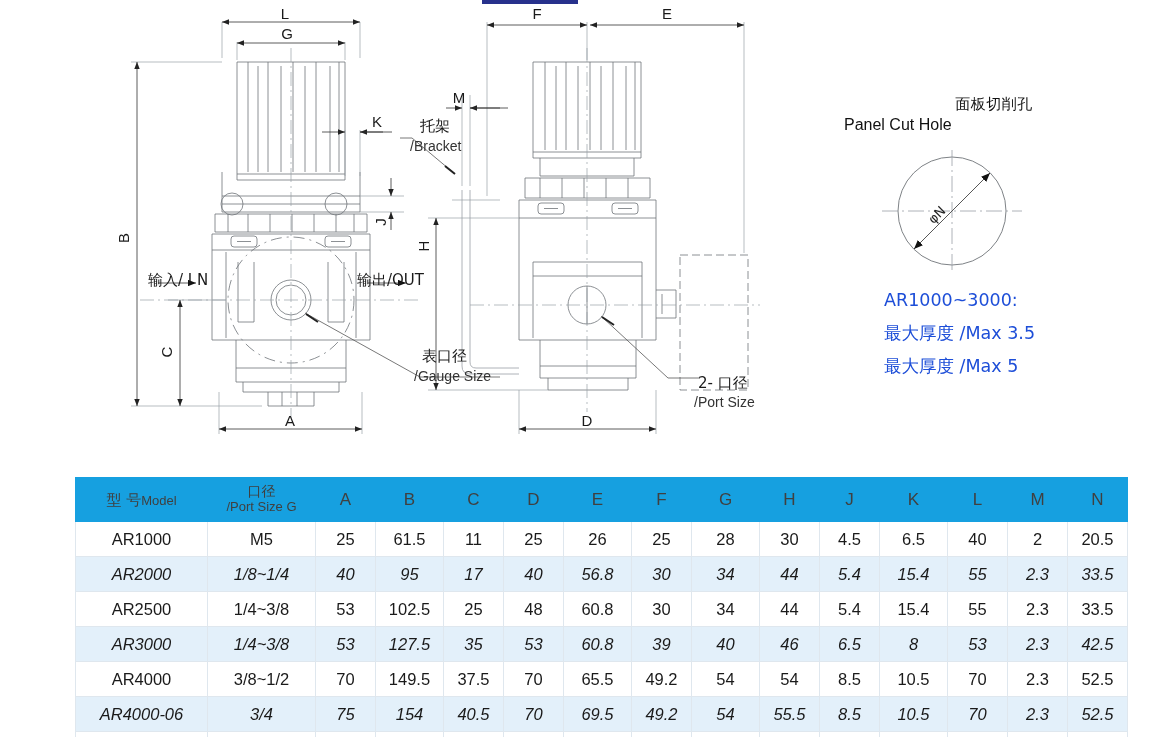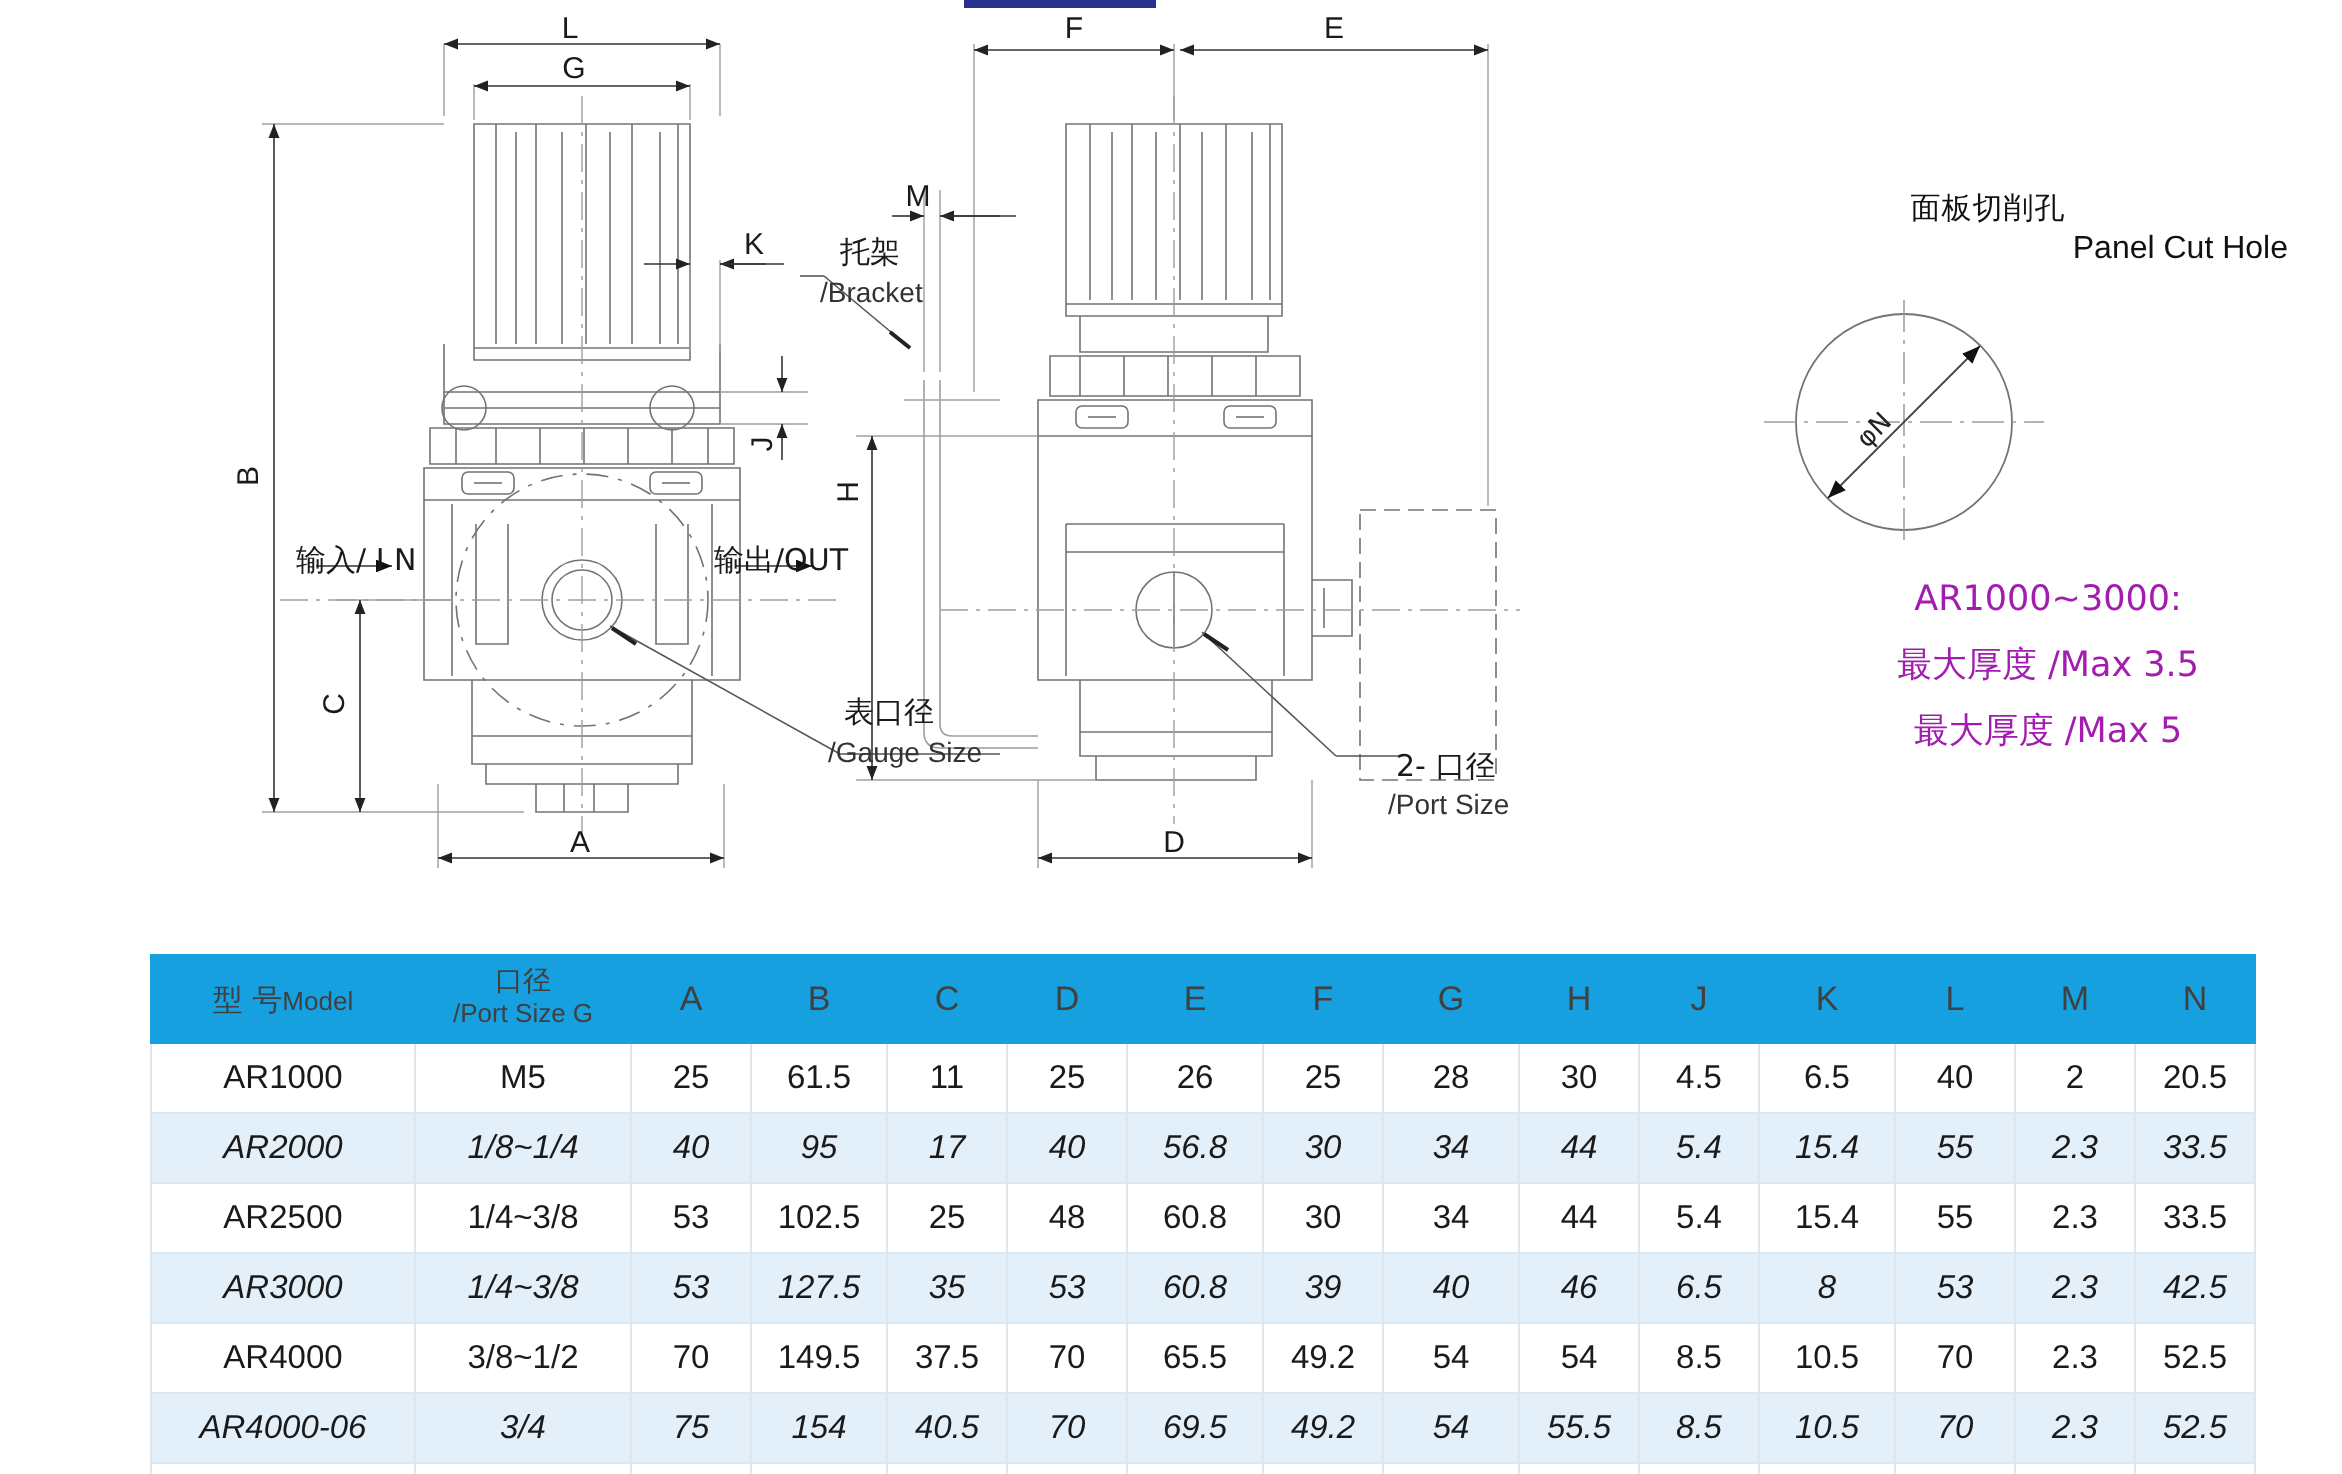--- a/index.html
+++ b/index.html
@@ -58,21 +58,21 @@
   #panel-cut-hole .pch-title {
     text-align: center;
     font-family: "DejaVu Sans", sans-serif;
     font-size: 15px;
     color: #111;
     line-height: 1.35;
     margin: 0;
     letter-spacing: 0.5px;
   }
   #panel-cut-hole .pch-title-en {
-    text-align: right;
+    text-align: left;
     font-family: "Liberation Sans", sans-serif;
     font-size: 16px;
     color: #111;
     line-height: 1.35;
     margin: 0;
   }
   #circle-diagram {
     position: absolute;
     left: 870px;
     top: 148px;
@@ -81,24 +81,23 @@
   }
   #max-thickness-notes {
     position: absolute;
     left: 884px;
     top: 284px;
     width: 280px;
   }
   #max-thickness-notes .note-line {
     font-family: "DejaVu Sans", sans-serif;
     font-size: 17.5px;
-    color: #a21caf;
+    color: #1d4ed8;
     line-height: 33px;
     white-space: nowrap;
-    text-align: center;
   }
 
   
   #spec-table-wrap {
     position: absolute;
     left: 75px;
     top: 477px;
     width: 1032px;
   }
   table#spec-table {

